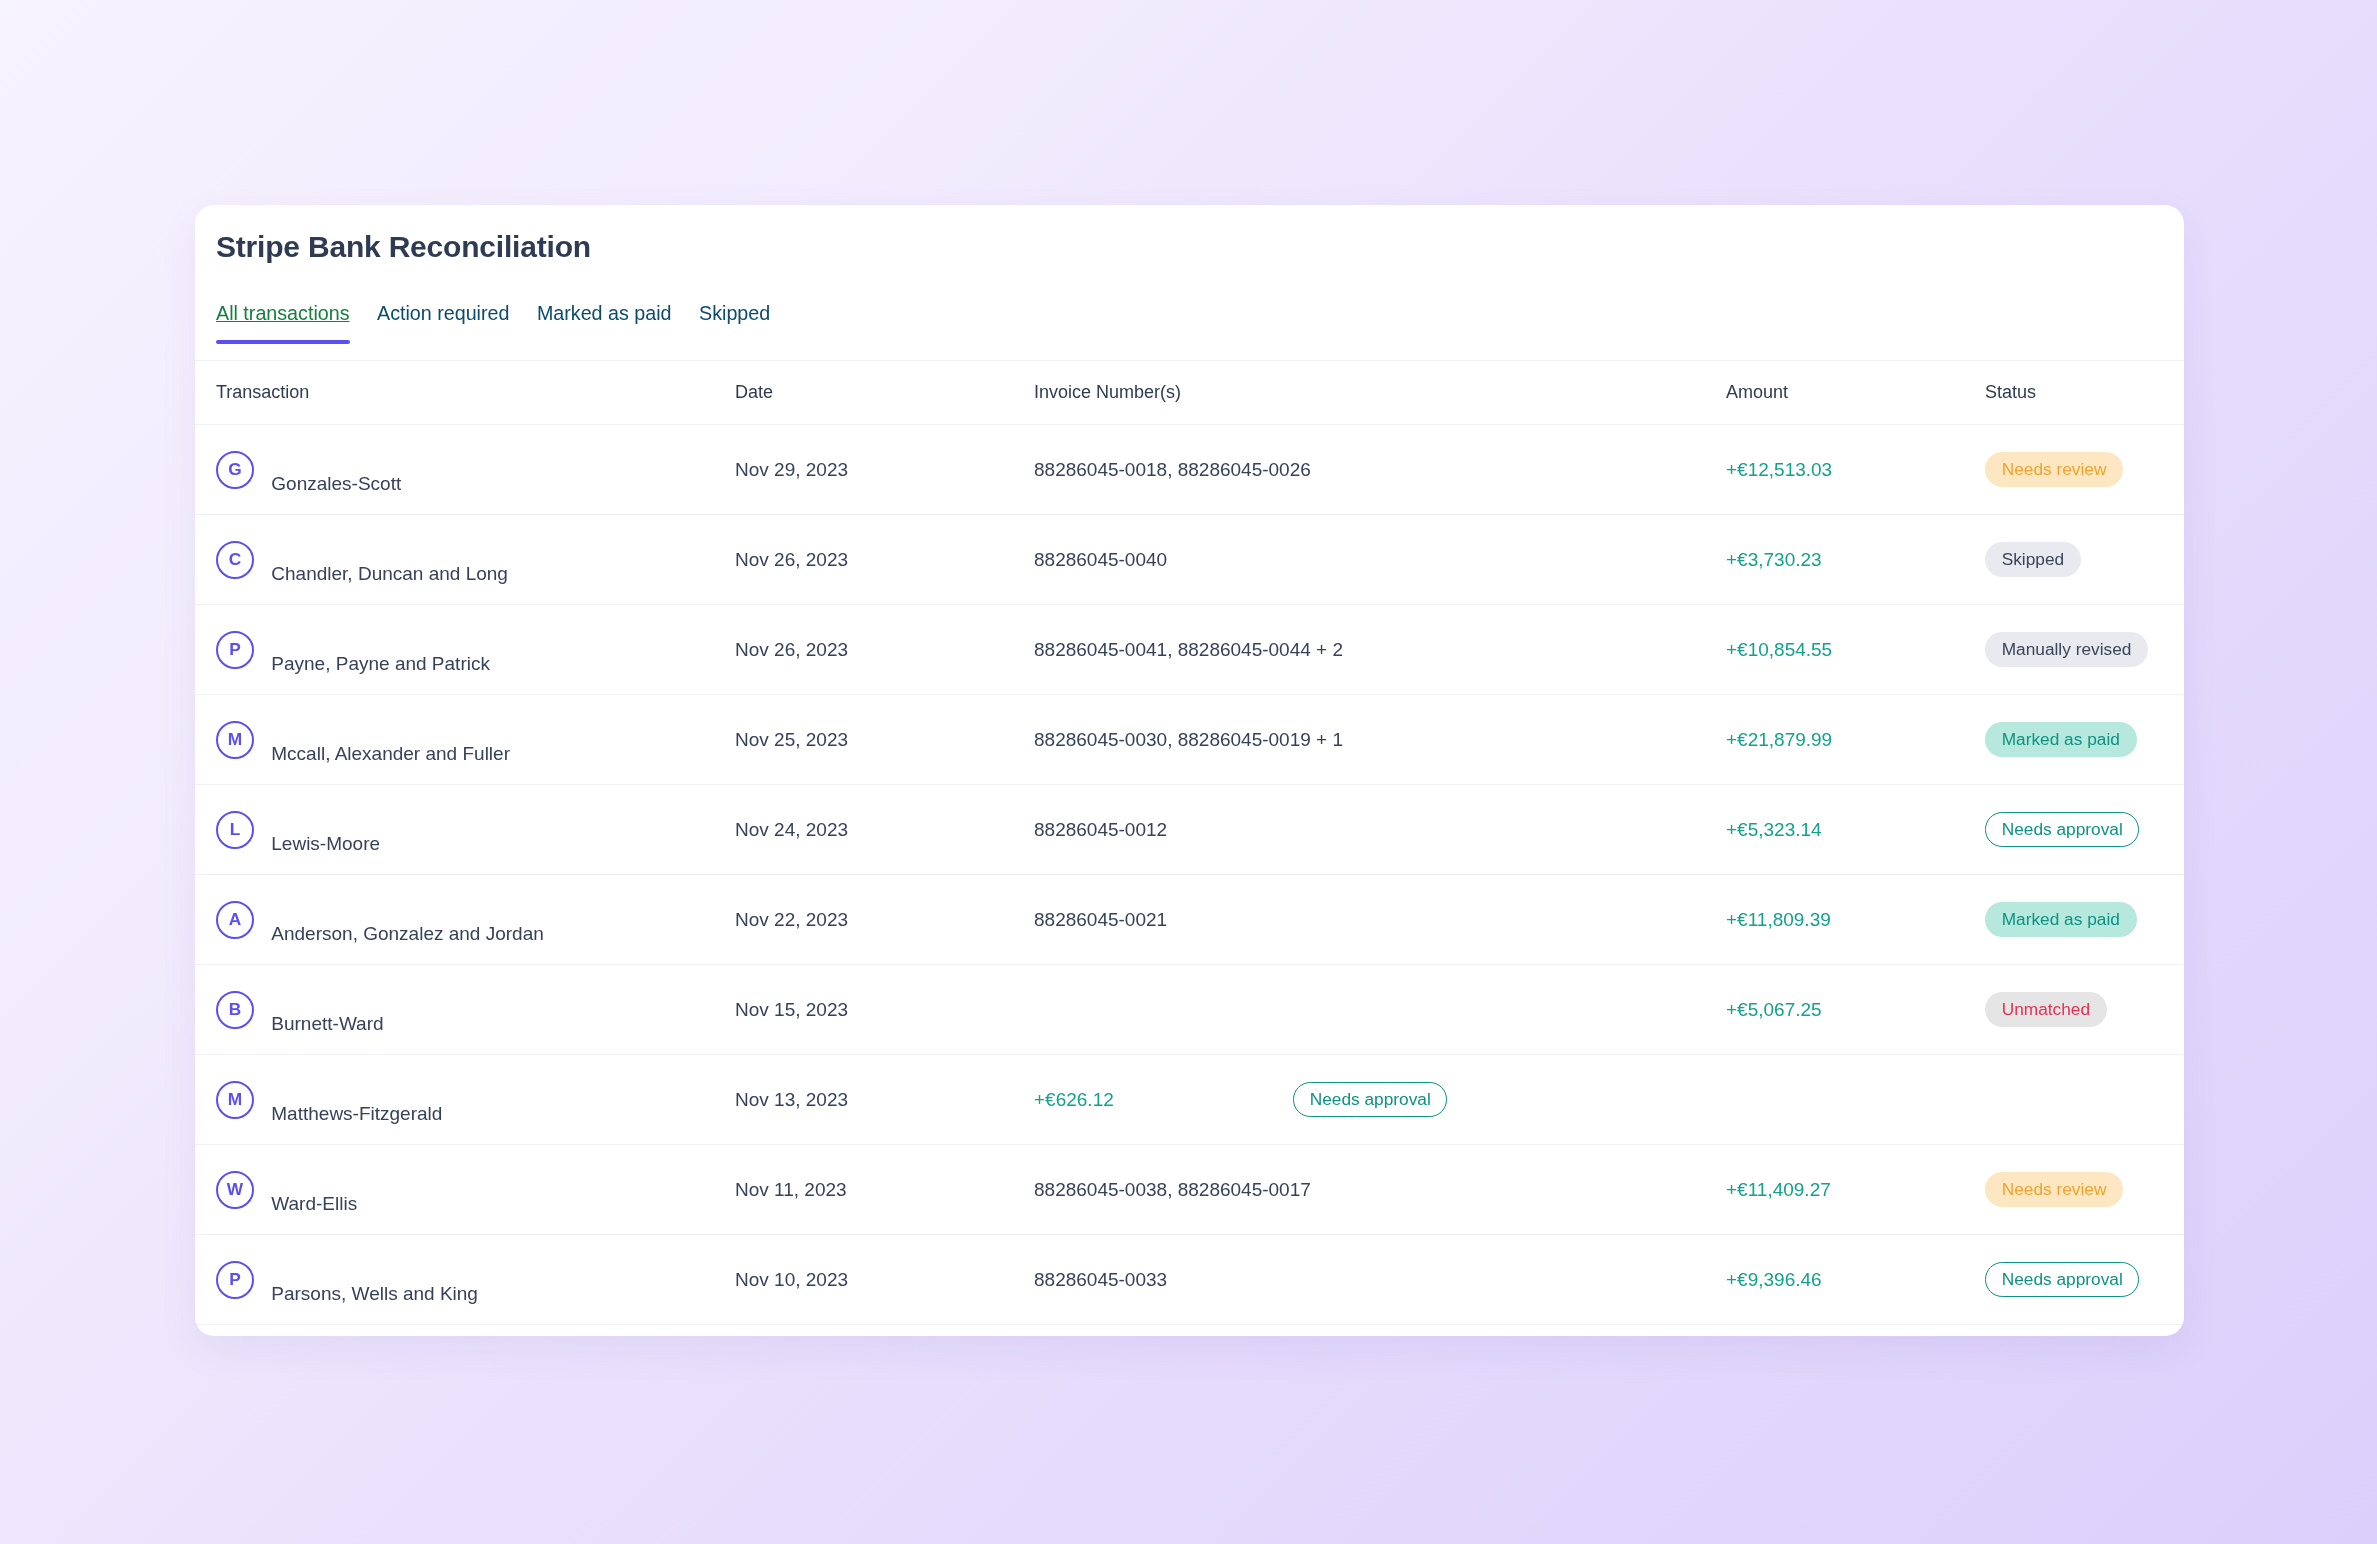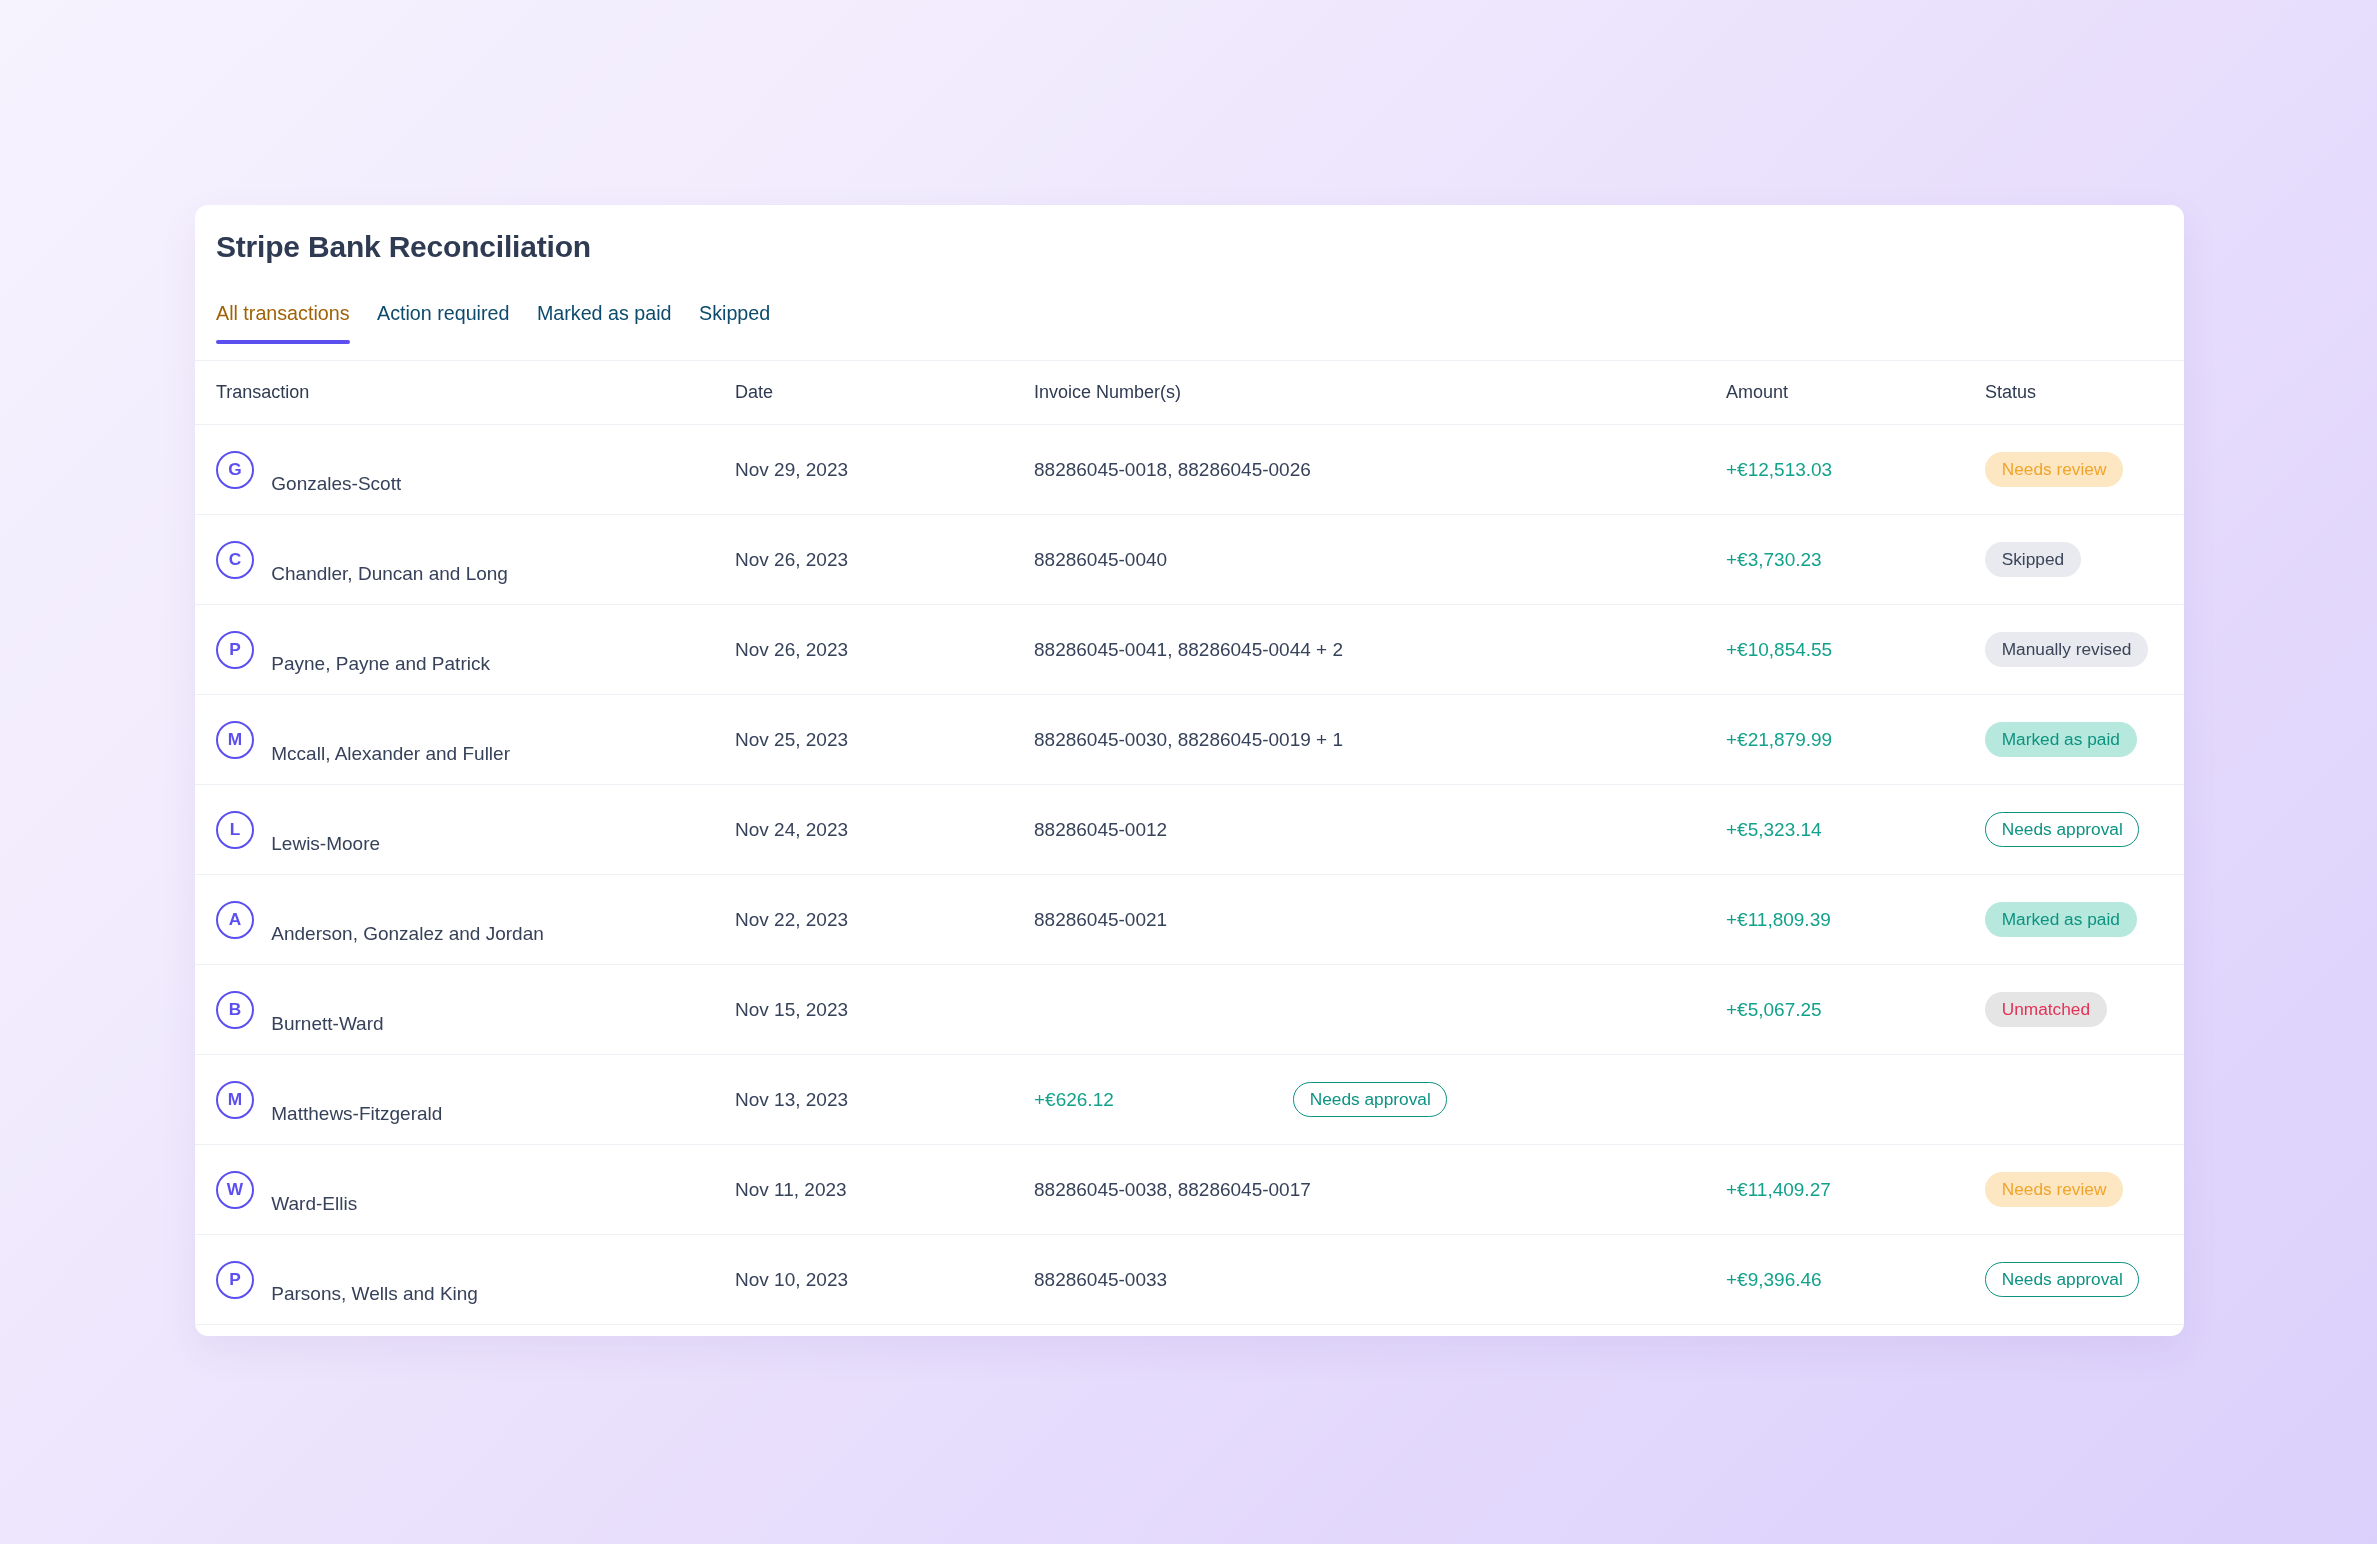--- a/index.html
+++ b/index.html
@@ -23,21 +23,21 @@
   }
 
   
   .card {
     position: absolute;
     left: 195px;
     top: 205px;
     width: 1989px;
     height: 1131px;
     background: #ffffff;
-    border-radius: 13px;
+    border-radius: 19px;
     box-shadow: 0 14px 39px rgba(86, 62, 160, 0.07);
     overflow: hidden;
   }
 
   .card-title {
     position: absolute;
     left: 21px;
     top: 25px;
     font-size: 30px;
     font-weight: bold;
@@ -64,22 +64,23 @@
     font-size: 19.7px;
     color: #0c4a6e;
     padding: 0 0 19px 0;
     margin-right: 27.5px;
     cursor: pointer;
     white-space: nowrap;
     line-height: 1;
   }
 
   .tab.active {
-    color: #a16207;
+    color: #15803d;
     font-weight: normal;
+    text-decoration: underline;
   }
 
   .tab.active::after {
     content: "";
     position: absolute;
     left: 0;
     right: 0;
     bottom: -1.6px;
     height: 3.9px;
     background: #5b4ff0;

